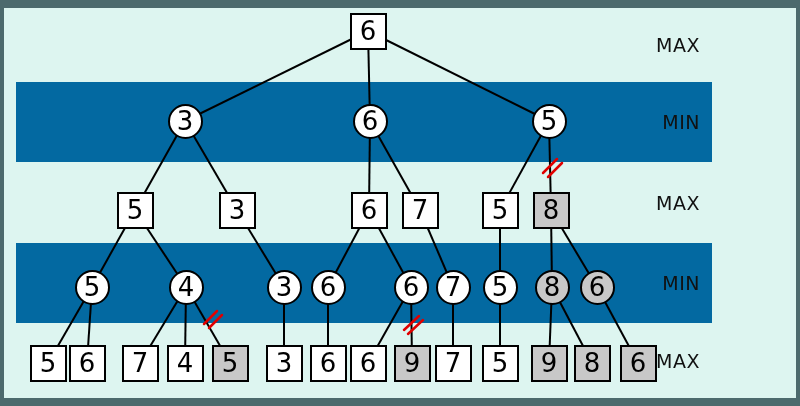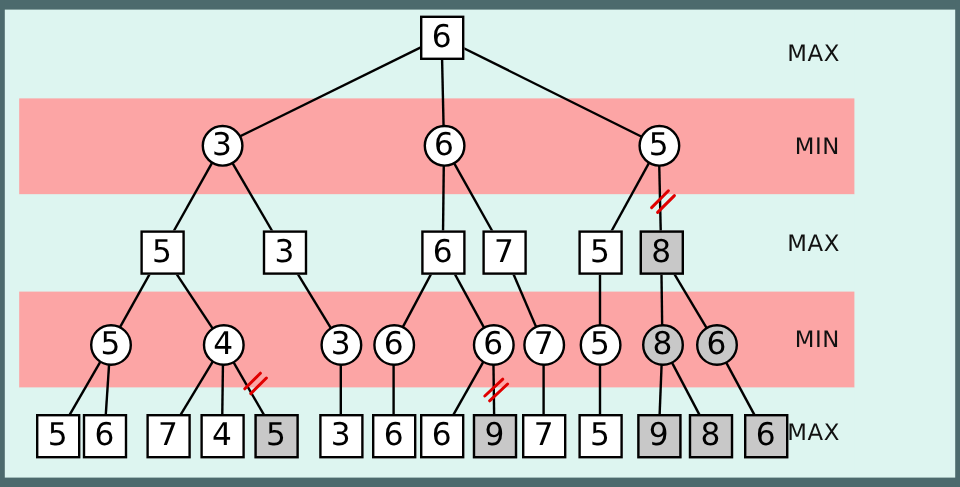--- a/index.html
+++ b/index.html
@@ -1,20 +1,20 @@
 <!DOCTYPE html>
 <html><head>
 <meta charset="utf-8">
 <style>
   html,body{margin:0;padding:0;background:#fff;}
   .frame{position:relative;width:800px;height:406px;overflow:hidden;
          font-family:"DejaVu Sans",sans-serif;background:#ddf5f0;}
   .band{position:absolute;left:16px;width:696px;z-index:0;}
   .band.max{background:#ddf5f0;}
-  .band.min{background:#fca5a5;}
+  .band.min{background:#0369a1;}
   .band-label{position:absolute;right:12px;top:50%;transform:translateY(-50%);
               font-size:19px;color:#111;letter-spacing:0.5px;}
   svg.edges{position:absolute;left:0;top:0;z-index:1;}
   line.edge{stroke:#000;stroke-width:2;}
   line.prune-mark{stroke:#e00000;stroke-width:2.5;stroke-linecap:round;}
   .nodes-layer{position:absolute;left:0;top:0;width:800px;height:406px;z-index:2;}
   .node{position:absolute;display:flex;align-items:center;justify-content:center;
         background:#fff;border:2px solid #000;box-sizing:border-box;
         font-size:26px;color:#000;line-height:1;}
   .node.square{width:37px;height:37px;}

